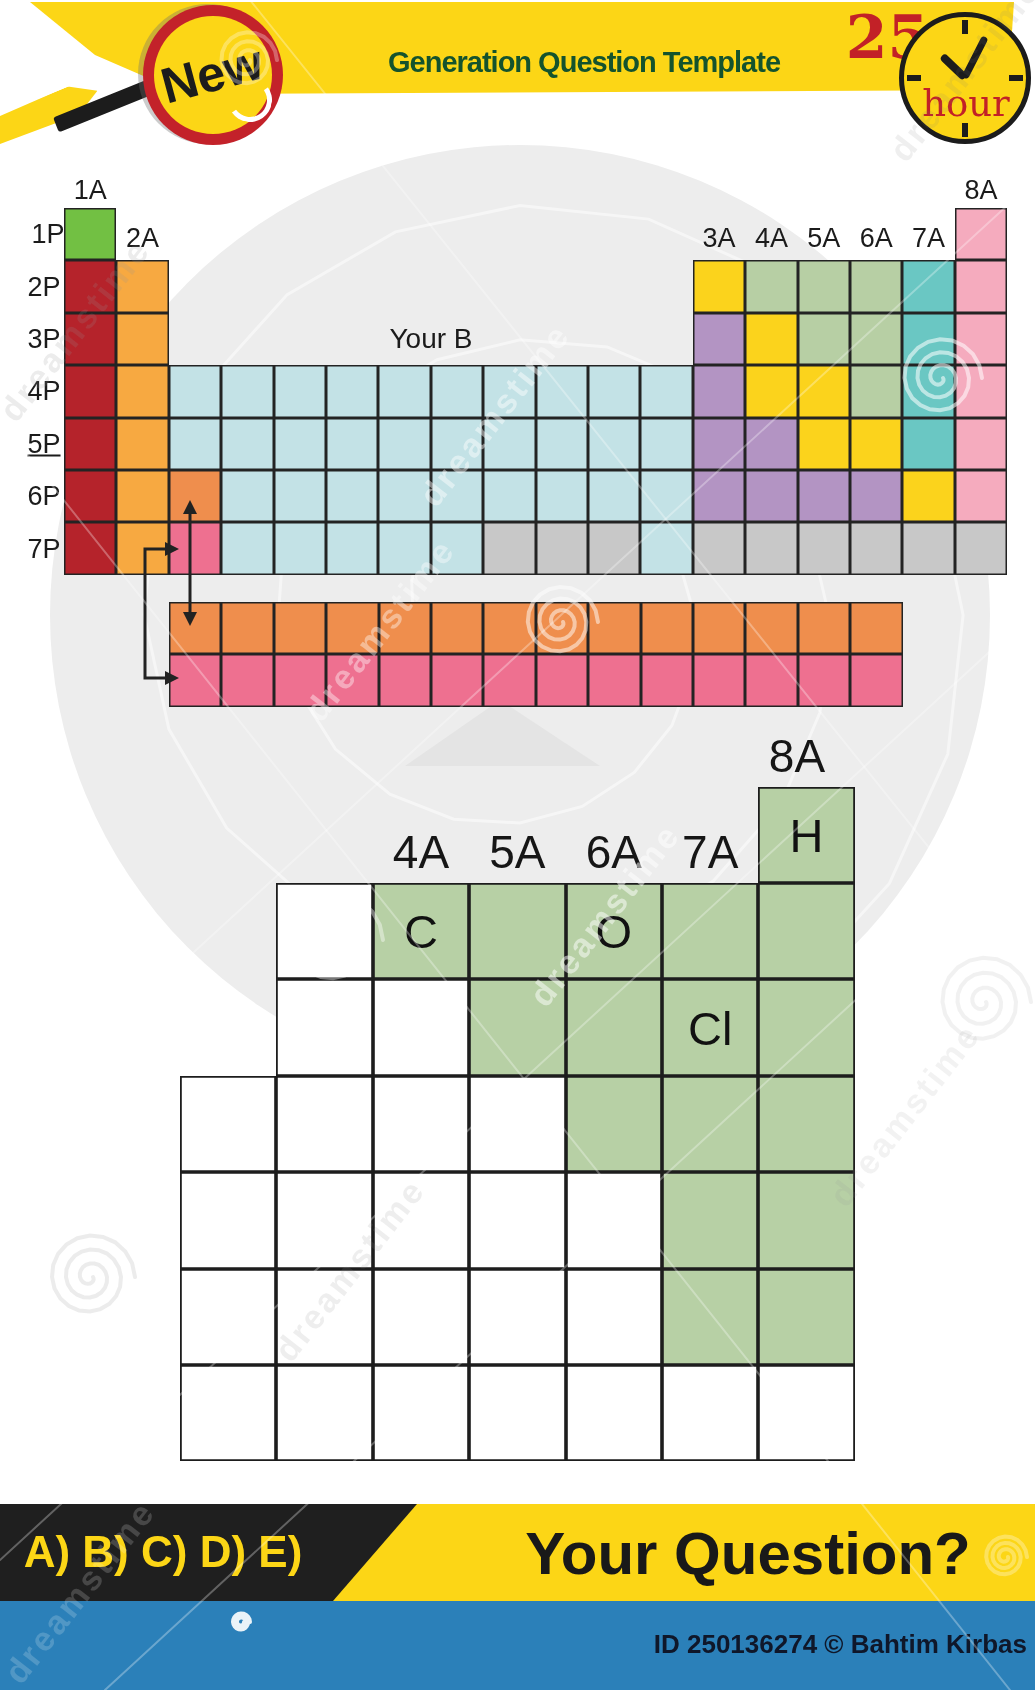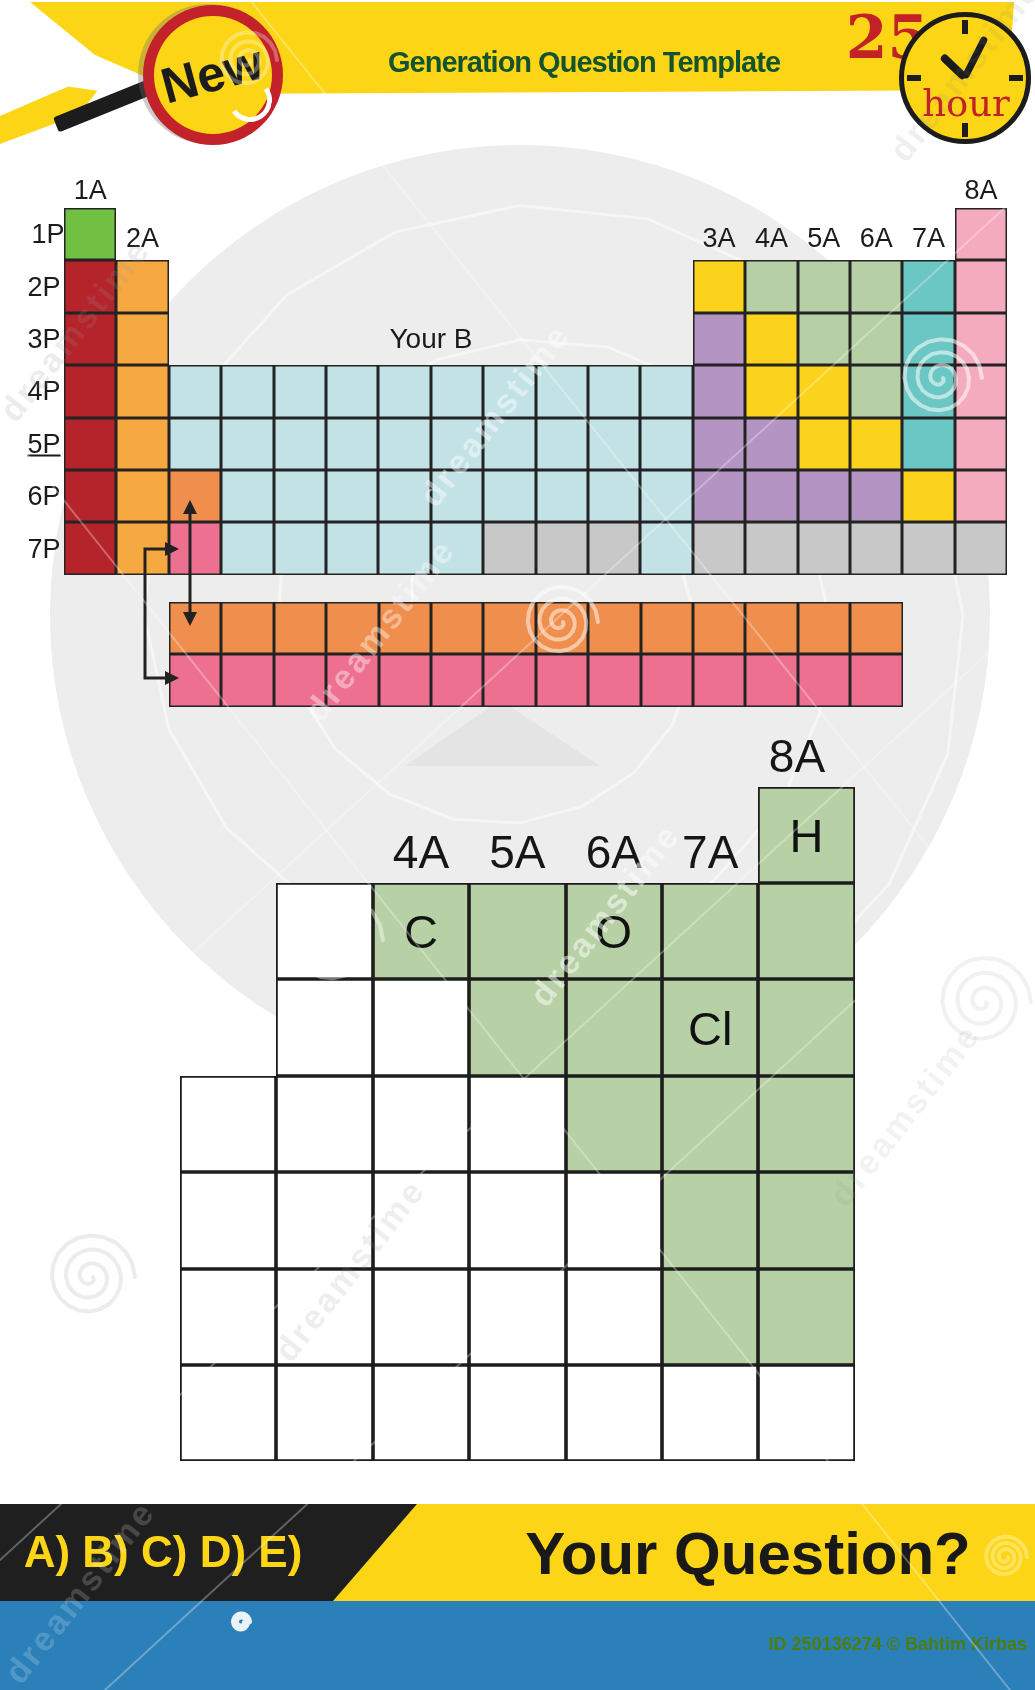--- a/index.html
+++ b/index.html
@@ -29,21 +29,21 @@
   .qBlack{position:absolute;left:0;top:1504px;width:1035px;height:97px;background:#1f1f1f;
      clip-path:polygon(0 0,417px 0,333px 97px,0 97px);}
   .options{position:absolute;left:163px;top:1552px;transform:translate(-50%,-50%);
      font-weight:bold;font-size:44px;color:#fcd616;white-space:nowrap;}
   .question{position:absolute;left:740px;top:1553px;transform:translate(-50%,-50%);
      font-weight:bold;font-size:60px;color:#191919;white-space:nowrap;margin-left:8px;}
   .blueBar{position:absolute;left:0;top:1601px;width:1035px;height:89px;background:#2b80b9;}
   .site{position:absolute;left:28px;top:1645px;transform:translateY(-50%);
      font-family:"DejaVu Sans",sans-serif;font-weight:bold;font-size:40px;color:#fff;}
   .credit{position:absolute;right:8px;top:1644px;transform:translateY(-50%);
-     font-weight:bold;font-size:18px;color:#4d7c0f;}
+     font-weight:bold;font-size:26px;color:#0f172a;}
   svg{position:absolute;left:0;top:0;pointer-events:none;}
 </style>
 </head>
 <body>
 
 <div class="stage">
 
   <div class="abs" style="left:50px;top:145px;width:940px;height:940px;border-radius:50%;background:#ededed;"></div>
   <div class="abs" style="left:405px;top:700px;width:195px;height:66px;background:#e4e4e4;
               clip-path:polygon(95px 0,195px 66px,0 66px);"></div>

